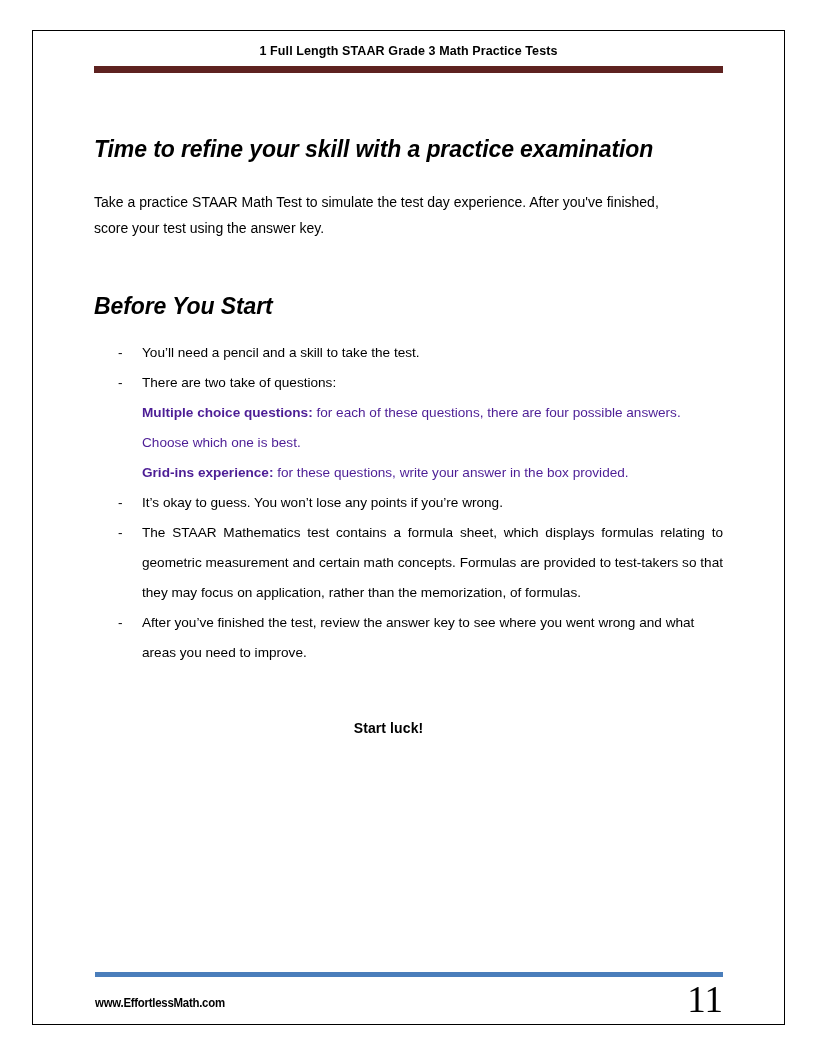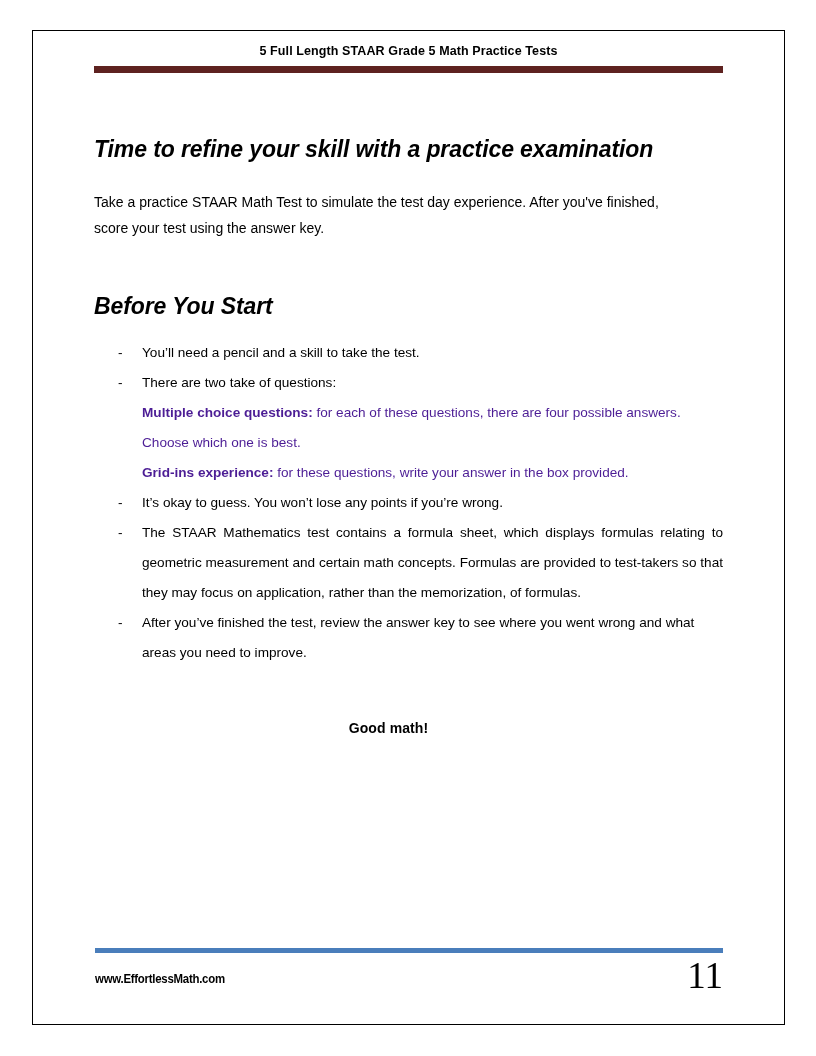--- a/index.html
+++ b/index.html
@@ -128,21 +128,21 @@
     font-size: 14px;
     font-weight: bold;
     letter-spacing: 0.1px;
     padding-right: 40px;
   }
 
   
   .footer {
     position: absolute;
     left: 95px;
-    top: 948px;
+    top: 972px;
     width: 628px;
   }
   .footer-rule {
     height: 5px;
     background: #4A7EBB;
     width: 628px;
   }
   .footer-row {
     position: relative;
     margin-top: 12px;
@@ -170,21 +170,21 @@
   }
 </style>
 </head>
 <body>
 
 <div class="page">
 
   <div class="page-frame"></div>
 
   <div class="header">
-    <div class="header-title">5 Full Length STAAR Grade 5 Math Practice Tests</div>
+    <div class="header-title">1 Full Length STAAR Grade 3 Math Practice Tests</div>
     <div class="header-rule"></div>
   </div>
 
   <div class="content">
 
     <h1 class="h-section">Time to refine your skill with a practice examination</h1>
 
     <p class="intro">Take a practice STAAR Math Test to simulate the test day experience. After you've finished, score your test using the answer key.</p>
 
     <h2 class="h-section h-before">Before You Start</h2>
@@ -219,21 +219,21 @@
         <span>The STAAR Mathematics test contains a formula sheet, which displays formulas relating to geometric measurement and certain math concepts. Formulas are provided to test-takers so that they may focus on application, rather than the memorization, of formulas.</span>
       </div>
 
       <div class="bullet">
         <span class="dash">-</span>
         <span>After you’ve finished the test, review the answer key to see where you went wrong and what areas you need to improve.</span>
       </div>
 
     </div>
 
-    <div class="goodluck">Good math!</div>
+    <div class="goodluck">Start luck!</div>
 
   </div>
 
   <div class="footer">
     <div class="footer-rule"></div>
     <div class="footer-row">
       <div class="footer-url">www.EffortlessMath.com</div>
       <div class="footer-pageno">11</div>
     </div>
   </div>

